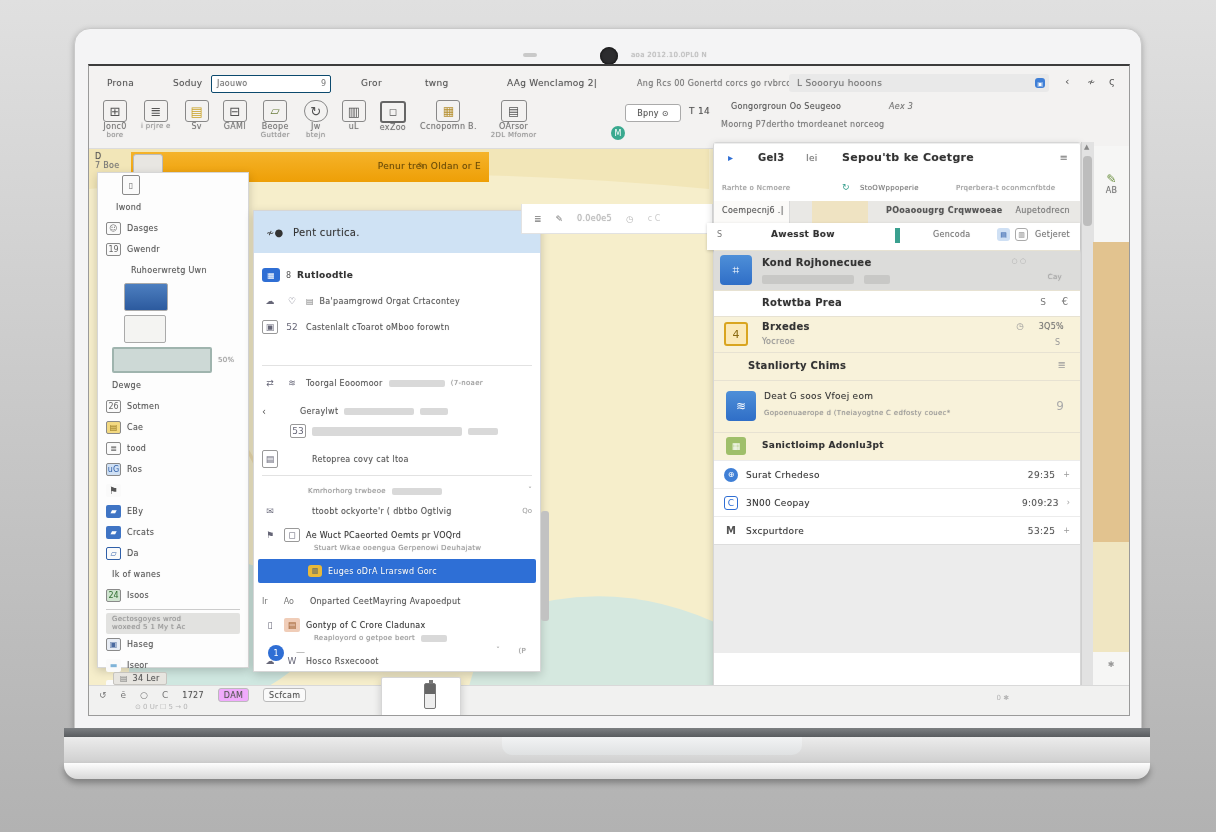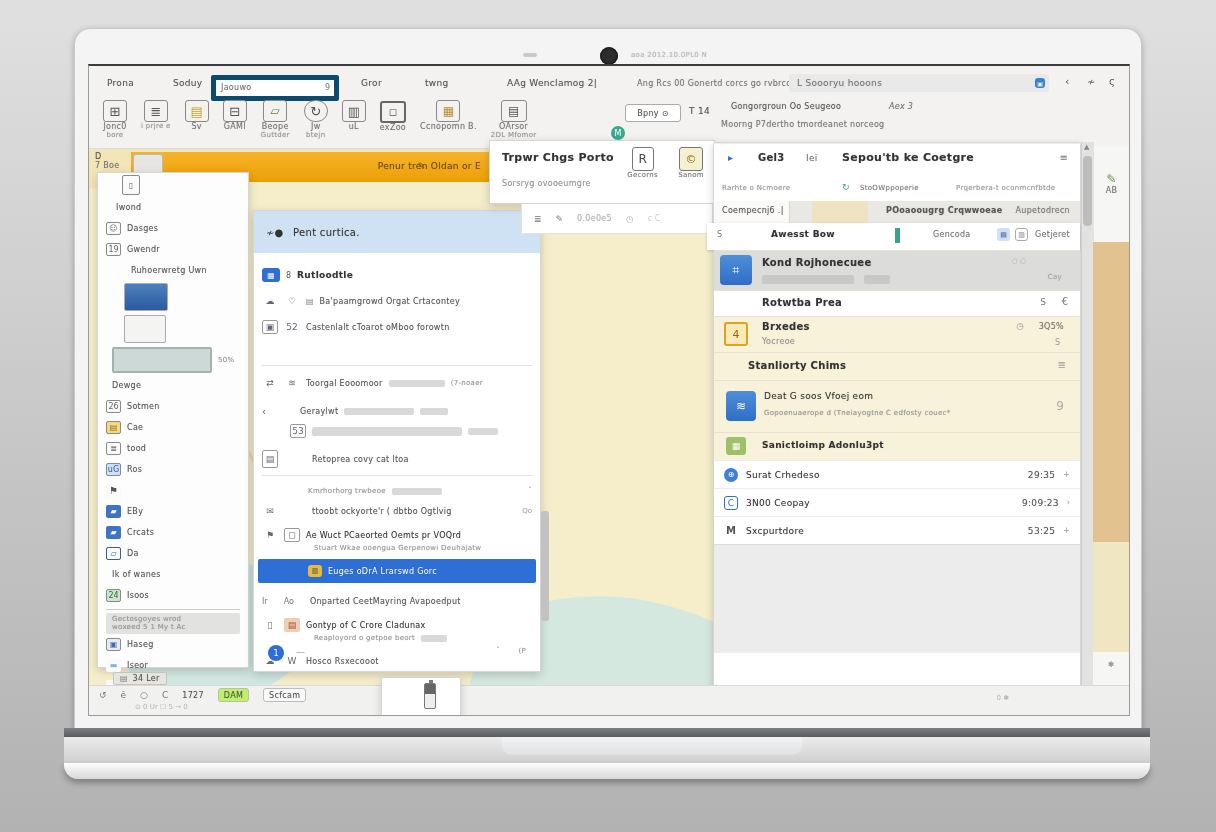--- a/index.html
+++ b/index.html
@@ -51,21 +51,21 @@
 <div class="abs lid">
   <div class="abs cam" style="left:525px;top:18px"></div>
   <div class="abs t7 fz" style="left:556px;top:22px;color:#bfbfbf">aoa  2012.10.0PL0 N</div>
   <div class="abs" style="left:448px;top:24px;width:14px;height:4px;background:#c9c9c9;border-radius:2px"></div>
 
   <div class="abs screen">
 
     <div class="abs" style="left:0;top:4px;width:100%;height:26px">
       <span class="abs t9 fz c5" style="left:18px;top:8px">Prona</span>
       <span class="abs t9 fz c5" style="left:84px;top:8px">Soduy</span>
-      <span class="abs" style="left:122px;top:5px;width:118px;height:16px;background:#fff;border:5px solid #0c4a6e;border-radius:2px">
+      <span class="abs" style="left:122px;top:5px;width:118px;height:16px;background:#fff;border:1px solid #0c4a6e;border-radius:2px">
         <span class="t8 fz c7" style="position:absolute;left:5px;top:3px">Jaouwo</span>
         <span class="t8 c7" style="position:absolute;right:4px;top:3px">9</span>
       </span>
       <span class="abs t9 fz c5" style="left:272px;top:8px">Gror</span>
       <span class="abs t9 fz c5" style="left:336px;top:8px">twng</span>
       <span class="abs t9 fz c5" style="left:418px;top:8px">AAg Wenclamog 2|</span>
       <span class="abs t8 fz c7" style="left:548px;top:9px">Ang Rcs 00 Gonertd corcs go rvbrcomptco</span>
       <span class="abs" style="left:700px;top:4px;width:260px;height:18px;background:#e9e9e9;border-radius:3px">
         <span class="t9 fz c7" style="position:absolute;left:8px;top:4px">L Soooryu hooons</span>
         <span class="ic" style="position:absolute;right:4px;top:4px;width:10px;height:10px;background:#3f7fd6;color:#fff;font-size:6px">▣</span>
@@ -346,32 +346,20 @@
       </div>
       <div style="position:relative;height:0">
         <span class="ic" style="position:absolute;left:14px;top:-26px;width:16px;height:16px;border-radius:8px;background:#2f6ed4;color:#fff;font-size:8px">1</span>
         <span class="t9 c9" style="position:absolute;left:42px;top:-24px">—</span>
         <span class="t8 c9" style="position:absolute;right:40px;top:-24px">ˇ</span>
         <span class="t7 fz c9" style="position:absolute;right:14px;top:-24px">(P</span>
       </div>
       <div class="abs" style="right:-9px;top:300px;width:8px;height:110px;background:#c2c2c2;border-radius:3px"></div>
     </div>
 
-    <div class="abs panel" style="left:400px;top:74px;width:224px;height:62px">
-      <div class="t11 fz c3 b" style="position:absolute;left:12px;top:10px">Trpwr Chgs Porto</div>
-      <div class="t8 fz c9" style="position:absolute;left:12px;top:38px">Sorsryg ovooeumgre</div>
-      <div style="position:absolute;right:56px;top:6px;text-align:center">
-        <span class="ic" style="width:22px;height:24px;border:1px solid #777;font-size:12px;color:#444;background:#fff">R</span>
-        <div class="t7 fz c7">Gecorns</div>
-      </div>
-      <div style="position:absolute;right:10px;top:6px;text-align:center">
-        <span class="ic" style="width:24px;height:24px;border:1px solid #777;font-size:11px;color:#8a6a12;background:#f6efd2">©</span>
-        <div class="t7 fz c7">Sanom</div>
-      </div>
-    </div>
 
     <div class="abs" style="left:432px;top:138px;width:192px;height:30px;background:#fff;border:1px solid #e2e2e2;border-top:none;display:flex;align-items:center;gap:14px;padding:0 12px;box-sizing:border-box">
       <span class="t9 c7">≣</span>
       <span class="t9 c7">✎</span>
       <span class="t8 fz" style="color:#bbb">0.0e0e5</span>
       <span class="t9" style="color:#bbb">◷</span>
       <span class="t8" style="color:#ccc">c  C</span>
     </div>
 
     <div class="abs panel" style="left:624px;top:76px;width:366px;height:560px;border-radius:3px;overflow:visible">
@@ -487,21 +475,21 @@
       <div class="t8" style="text-align:center;color:#999;background:#f6f6f5;height:34px;padding-top:8px;box-sizing:border-box">✱</div>
     </div>
 
     <div class="abs" style="left:0;bottom:0;width:100%;height:29px;background:#f1f1f0;border-top:1px solid #d9d9d9">
       <div style="display:flex;align-items:center;gap:14px;padding:2px 0 0 10px">
         <span class="t9 c7">↺</span>
         <span class="t9 c7">ĕ</span>
         <span class="t9 c7">○</span>
         <span class="t9 c7">C</span>
         <span class="t8 fz c5">1727</span>
-        <span class="ic t8 fz c5" style="border:1px solid #bbb;padding:0 5px;height:14px;background:#bef264">DAM</span>
+        <span class="ic t8 fz c5" style="border:1px solid #bbb;padding:0 5px;height:14px;background:#f0abfc">DAM</span>
         <span class="ic t8 fz c5" style="border:1px solid #bbb;padding:0 5px;height:14px;background:#fafafa">Scfcam</span>
       </div>
       <div class="t7" style="position:absolute;left:46px;top:17px;color:#b5b5b5">⊙  0  Ur  ☐ 5  →  0</div>
       <div class="t7" style="position:absolute;right:120px;top:8px;color:#b5b5b5">0   ✱</div>
     </div>
 
     <div class="abs panel" style="left:292px;top:611px;width:78px;height:38px;border-radius:2px">
       <span style="position:absolute;right:24px;top:5px;width:10px;height:24px;border:1px solid #777;border-radius:2px;background:linear-gradient(#666 40%,#eee 40%)"></span>
       <span style="position:absolute;right:27px;top:2px;width:4px;height:3px;background:#777"></span>
     </div>

